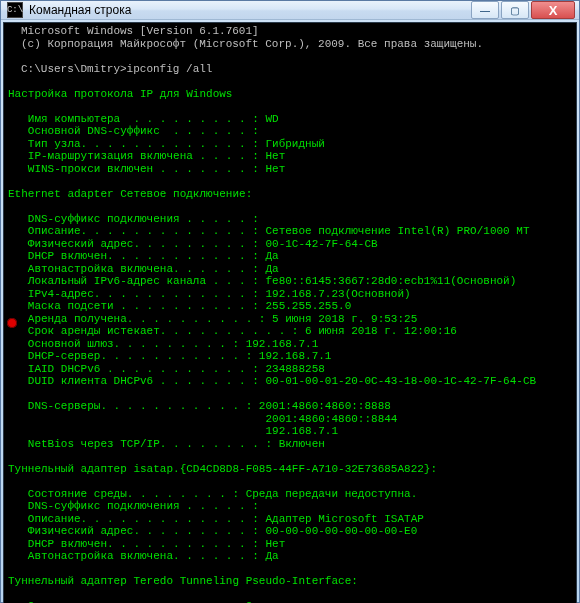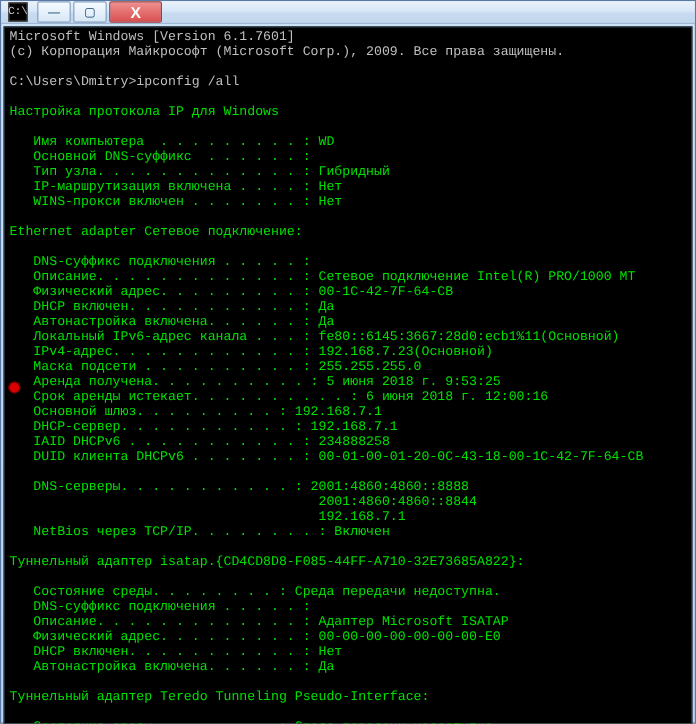--- a/index.html
+++ b/index.html
@@ -68,37 +68,38 @@
     padding: 2px 4px 4px 4px;
     line-height: 12.5px;
     font-size: 11px;
     white-space: pre;
     overflow: hidden;
     border: 1px solid #2a3a4a;
     margin: 2px;
     font-family: "Terminal","Consolas","Courier New",monospace;
   }
   .line { white-space: pre; }
-  .gray { color: #bfbfbf; }
+  .gray { color: #bfbfbf; margin-left: 13px; }
   .marker {
     position: absolute;
     width: 10px; height: 10px;
     background: #d00;
     border-radius: 50%;
     box-shadow: 0 0 0 1px #600 inset;
   }
   .term-wrap { position: relative; flex:1; display:flex; }
 </style>
 </head>
 <body>
 
 <div class="window">
 
   <div class="titlebar">
     <div class="title-icon">C:\</div>
+    <div class="title-text">Командная строка</div>
     <div class="win-btn">—</div>
     <div class="win-btn">▢</div>
     <div class="win-btn close">X</div>
   </div>
 
   <div class="term-wrap">
     <div class="terminal" id="terminal"><div class="line gray">Microsoft Windows [Version 6.1.7601]</div><div class="line gray">(c) Корпорация Майкрософт (Microsoft Corp.), 2009. Все права защищены.</div><div class="line "> </div><div class="line gray">C:\Users\Dmitry&gt;ipconfig /all</div><div class="line "> </div><div class="line ">Настройка протокола IP для Windows</div><div class="line "> </div><div class="line ">   Имя компьютера  . . . . . . . . . : WD</div><div class="line ">   Основной DNS-суффикс  . . . . . . :</div><div class="line ">   Тип узла. . . . . . . . . . . . . : Гибридный</div><div class="line ">   IP-маршрутизация включена . . . . : Нет</div><div class="line ">   WINS-прокси включен . . . . . . . : Нет</div><div class="line "> </div><div class="line ">Ethernet adapter Сетевое подключение:</div><div class="line "> </div><div class="line ">   DNS-суффикс подключения . . . . . :</div><div class="line ">   Описание. . . . . . . . . . . . . : Сетевое подключение Intel(R) PRO/1000 MT</div><div class="line ">   Физический адрес. . . . . . . . . : 00-1C-42-7F-64-CB</div><div class="line ">   DHCP включен. . . . . . . . . . . : Да</div><div class="line ">   Автонастройка включена. . . . . . : Да</div><div class="line ">   Локальный IPv6-адрес канала . . . : fe80::6145:3667:28d0:ecb1%11(Основной)</div><div class="line ">   IPv4-адрес. . . . . . . . . . . . : 192.168.7.23(Основной)</div><div class="line ">   Маска подсети . . . . . . . . . . : 255.255.255.0</div><div class="line ">   Аренда получена. . . . . . . . . . : 5 июня 2018 г. 9:53:25</div><div class="line ">   Срок аренды истекает. . . . . . . . . . : 6 июня 2018 г. 12:00:16</div><div class="line ">   Основной шлюз. . . . . . . . . : 192.168.7.1</div><div class="line ">   DHCP-сервер. . . . . . . . . . . : 192.168.7.1</div><div class="line ">   IAID DHCPv6 . . . . . . . . . . . : 234888258</div><div class="line ">   DUID клиента DHCPv6 . . . . . . . : 00-01-00-01-20-0C-43-18-00-1C-42-7F-64-CB</div><div class="line "> </div><div class="line ">   DNS-серверы. . . . . . . . . . . : 2001:4860:4860::8888</div><div class="line ">                                       2001:4860:4860::8844</div><div class="line ">                                       192.168.7.1</div><div class="line ">   NetBios через TCP/IP. . . . . . . . : Включен</div><div class="line "> </div><div class="line ">Туннельный адаптер isatap.{CD4CD8D8-F085-44FF-A710-32E73685A822}:</div><div class="line "> </div><div class="line ">   Состояние среды. . . . . . . . : Среда передачи недоступна.</div><div class="line ">   DNS-суффикс подключения . . . . . :</div><div class="line ">   Описание. . . . . . . . . . . . . : Адаптер Microsoft ISATAP</div><div class="line ">   Физический адрес. . . . . . . . . : 00-00-00-00-00-00-00-E0</div><div class="line ">   DHCP включен. . . . . . . . . . . : Нет</div><div class="line ">   Автонастройка включена. . . . . . : Да</div><div class="line "> </div><div class="line ">Туннельный адаптер Teredo Tunneling Pseudo-Interface:</div><div class="line "> </div><div class="line ">   Состояние среды. . . . . . . . : Среда передачи недоступна.</div></div>
     <div class="marker" id="marker" style="top: 298px; left: 6px;"></div>
   </div>
 

